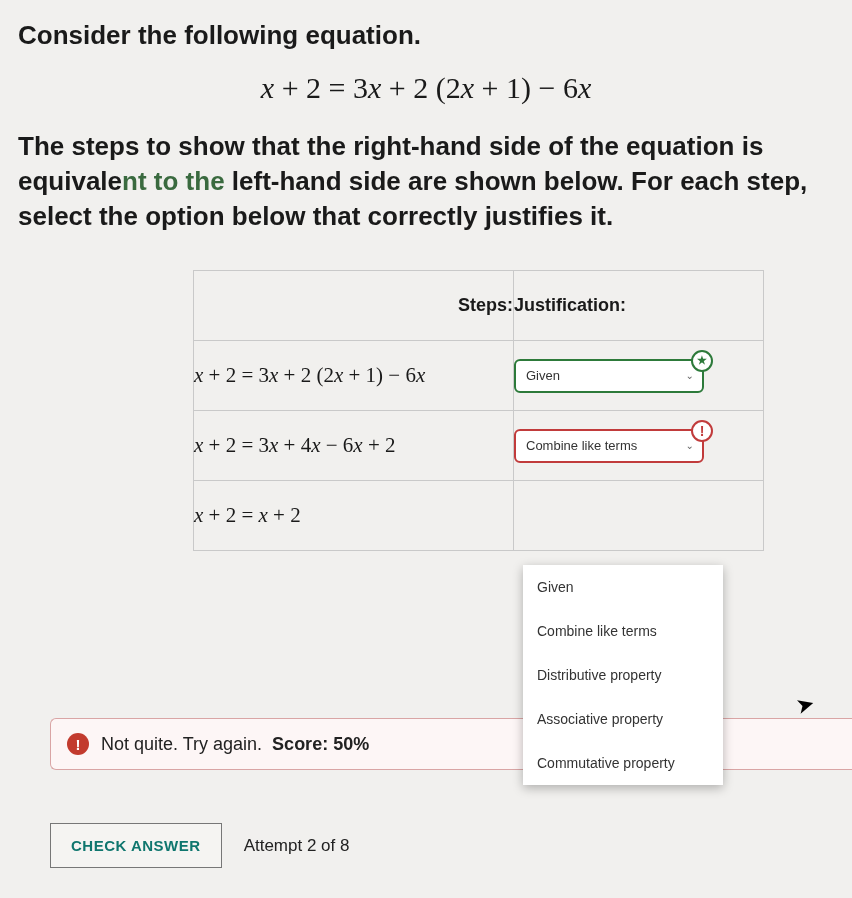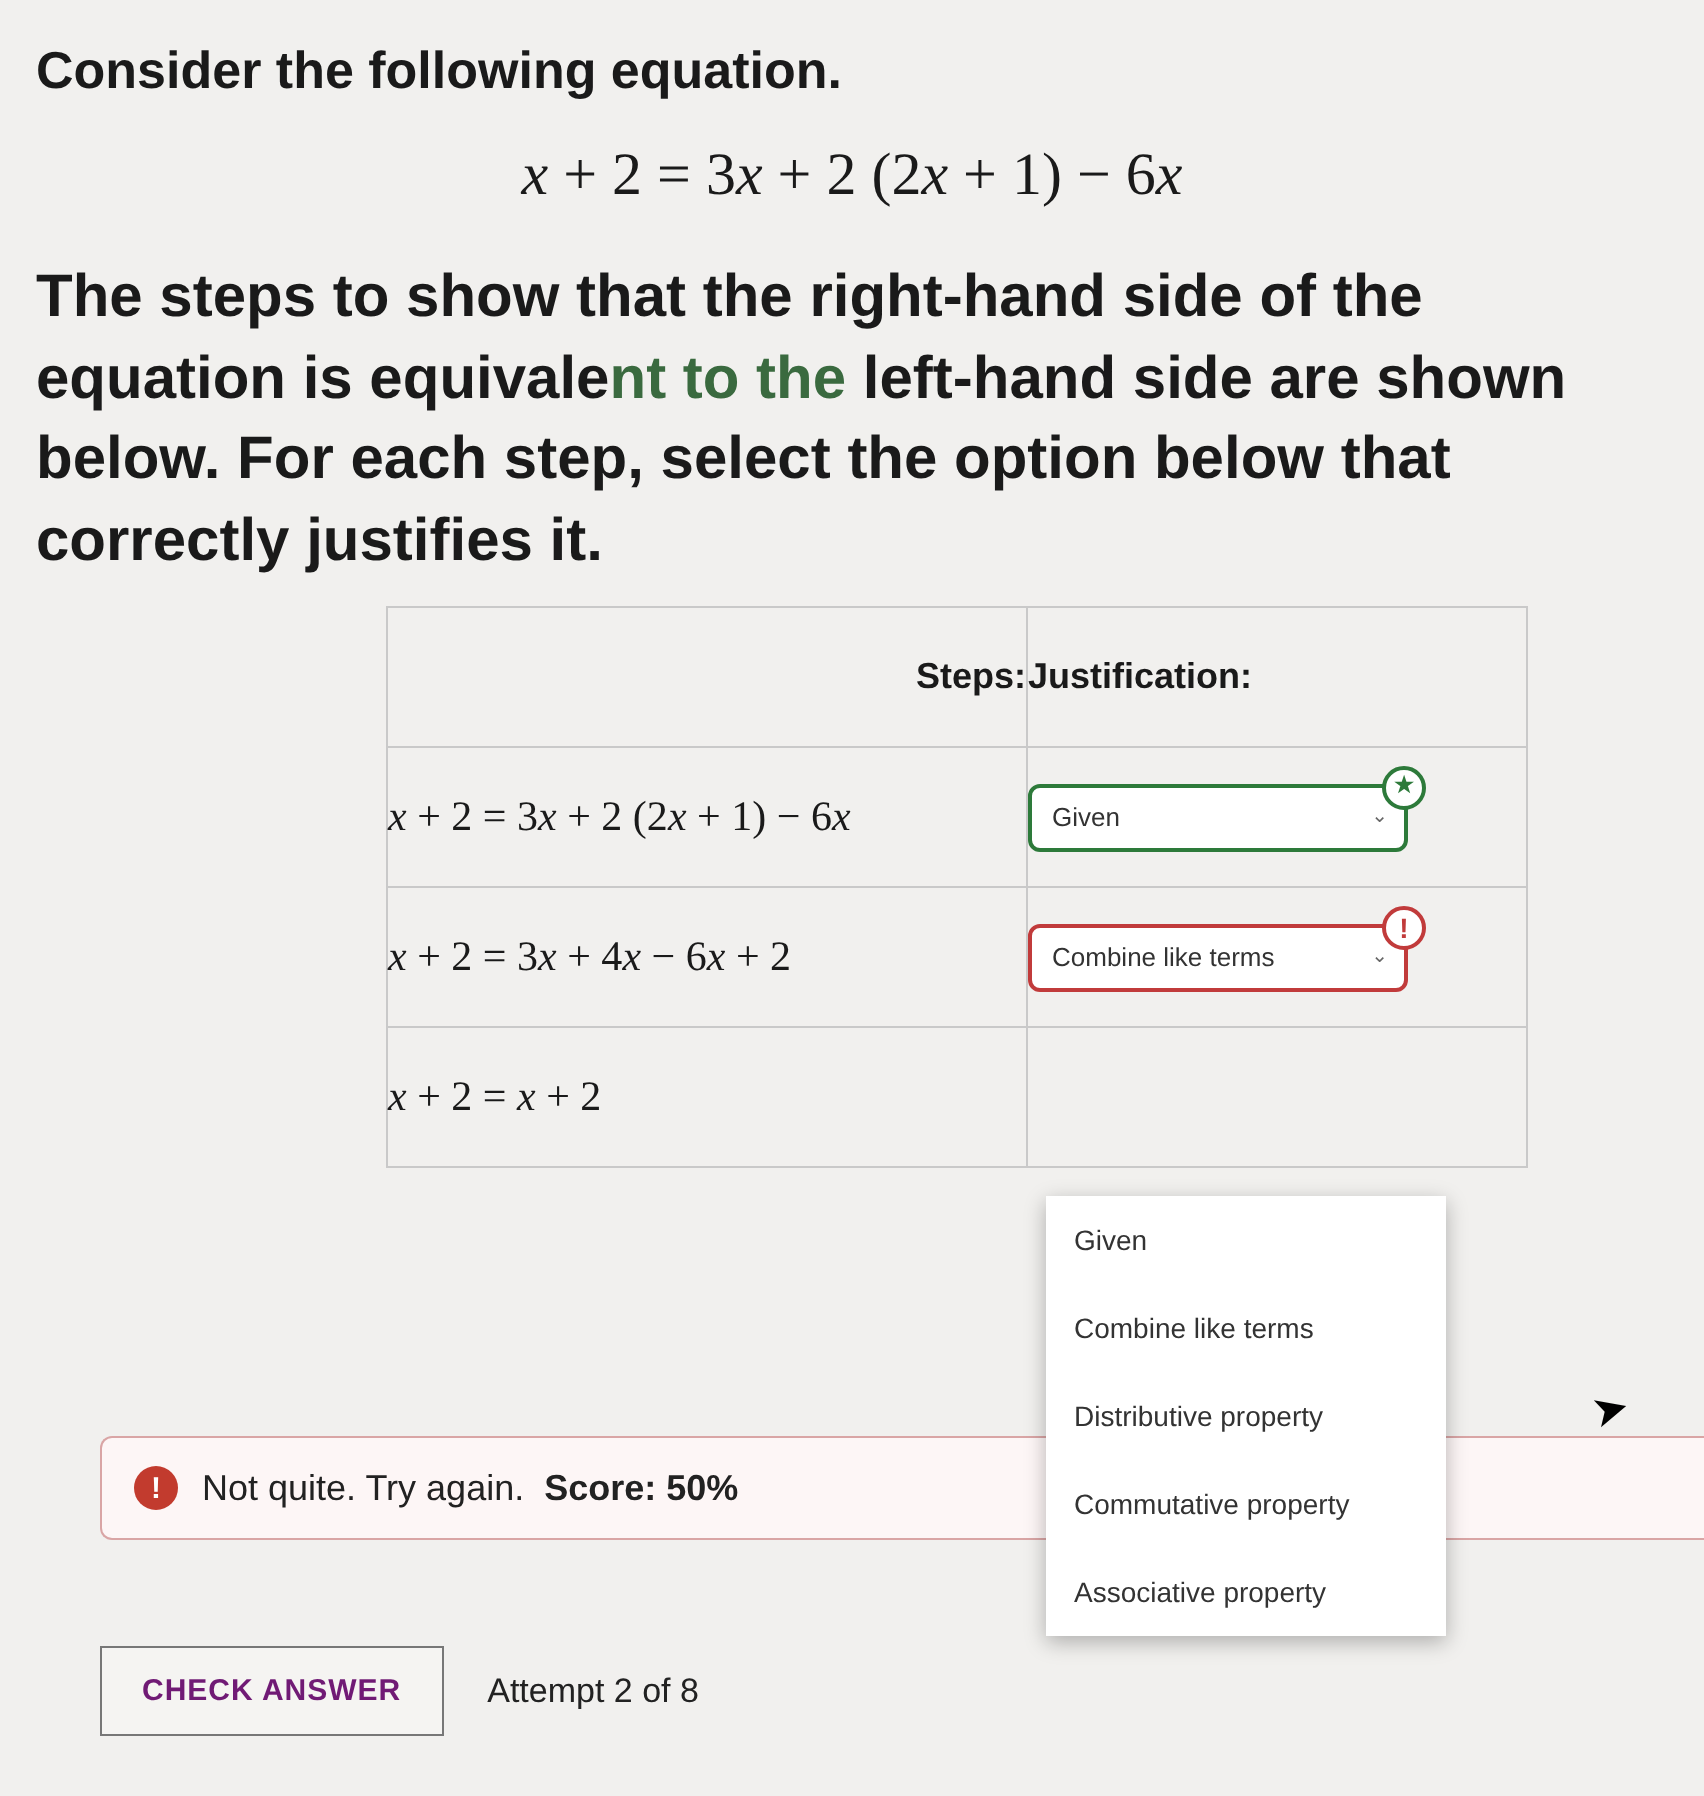--- a/index.html
+++ b/index.html
@@ -21,24 +21,24 @@
     }
     .equation-main {
       font-family: 'Times New Roman', serif;
       font-size: 30px;
       text-align: center;
       margin: 12px 0 24px 0;
       font-style: italic;
     }
     .equation-main .up { font-style: normal; }
     .instr {
-      font-size: 30px;
+      font-size: 26px;
       font-weight: bold;
       line-height: 1.35;
-      margin-bottom: 12px;
+      margin-bottom: 36px;
     }
     .instr .nt { color: #3a6a3f; font-weight: bold; }
 
     .proof-wrap {
       width: 570px;
       margin-left: 175px;
       position: relative;
     }
     table.proof {
       border-collapse: collapse;
@@ -169,21 +169,21 @@
       align-items: center;
       gap: 22px;
     }
     .check-btn {
       border: 1px solid #777;
       background: #f5f4f2;
       padding: 13px 20px;
       font-size: 15px;
       font-weight: bold;
       letter-spacing: 0.5px;
-      color: #701a75;
+      color: #0f766e;
       cursor: pointer;
     }
     .attempt {
       font-size: 17px;
       color: #222;
     }
     
     .cursor {
       position: absolute;
       left: 796px;
@@ -248,22 +248,22 @@
       </td>
       <td class="just-cell"></td>
     </tr>
   </tbody>
     </table>
 
   <div class="dropdown">
     <div class="opt">Given</div>
     <div class="opt">Combine like terms</div>
     <div class="opt">Distributive property</div>
+    <div class="opt">Associative property</div>
     <div class="opt">Commutative property</div>
-    <div class="opt">Associative property</div>
   </div>
 </div>
 
 <div class="feedback">
   <div class="bang">!</div>
   <div class="msg">
     <span>Not quite. Try again.</span>&nbsp;&nbsp;<b>Score: 50%</b>
   </div>
 </div>
 

